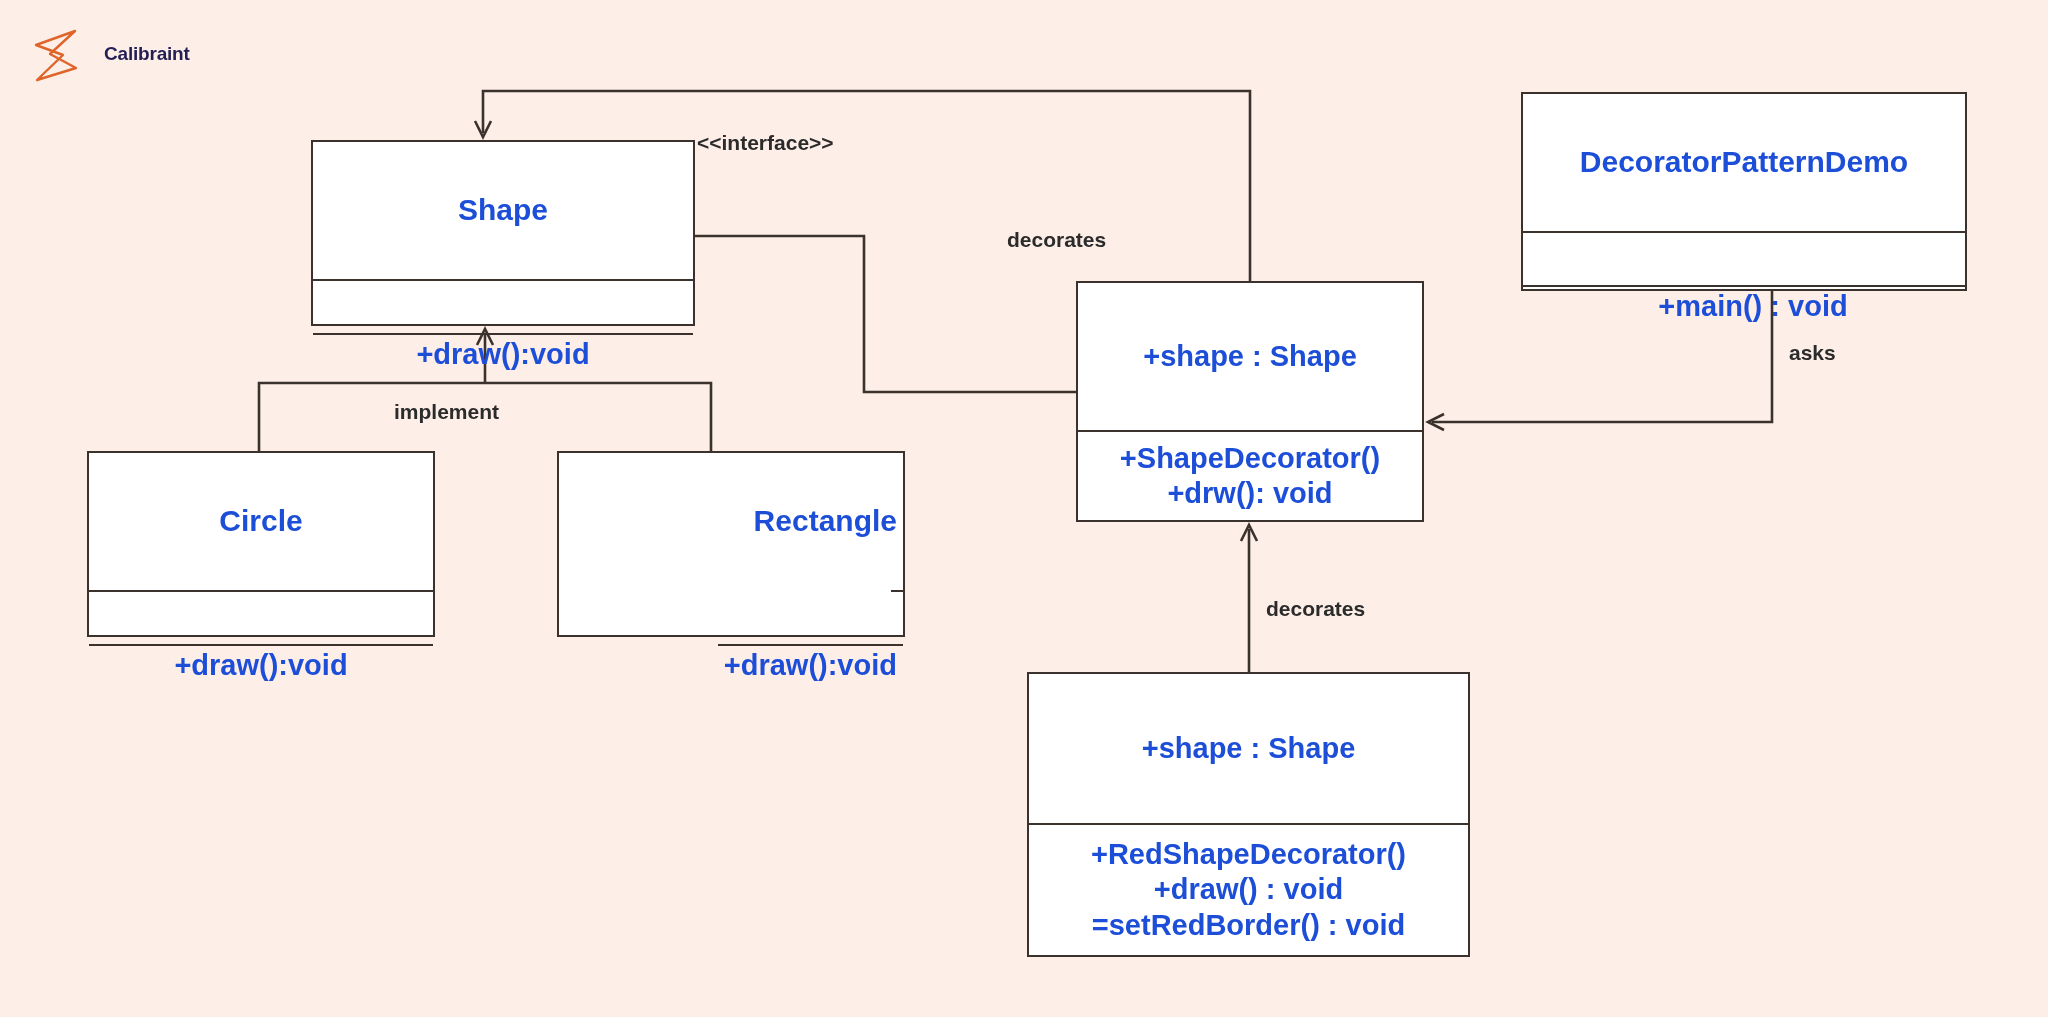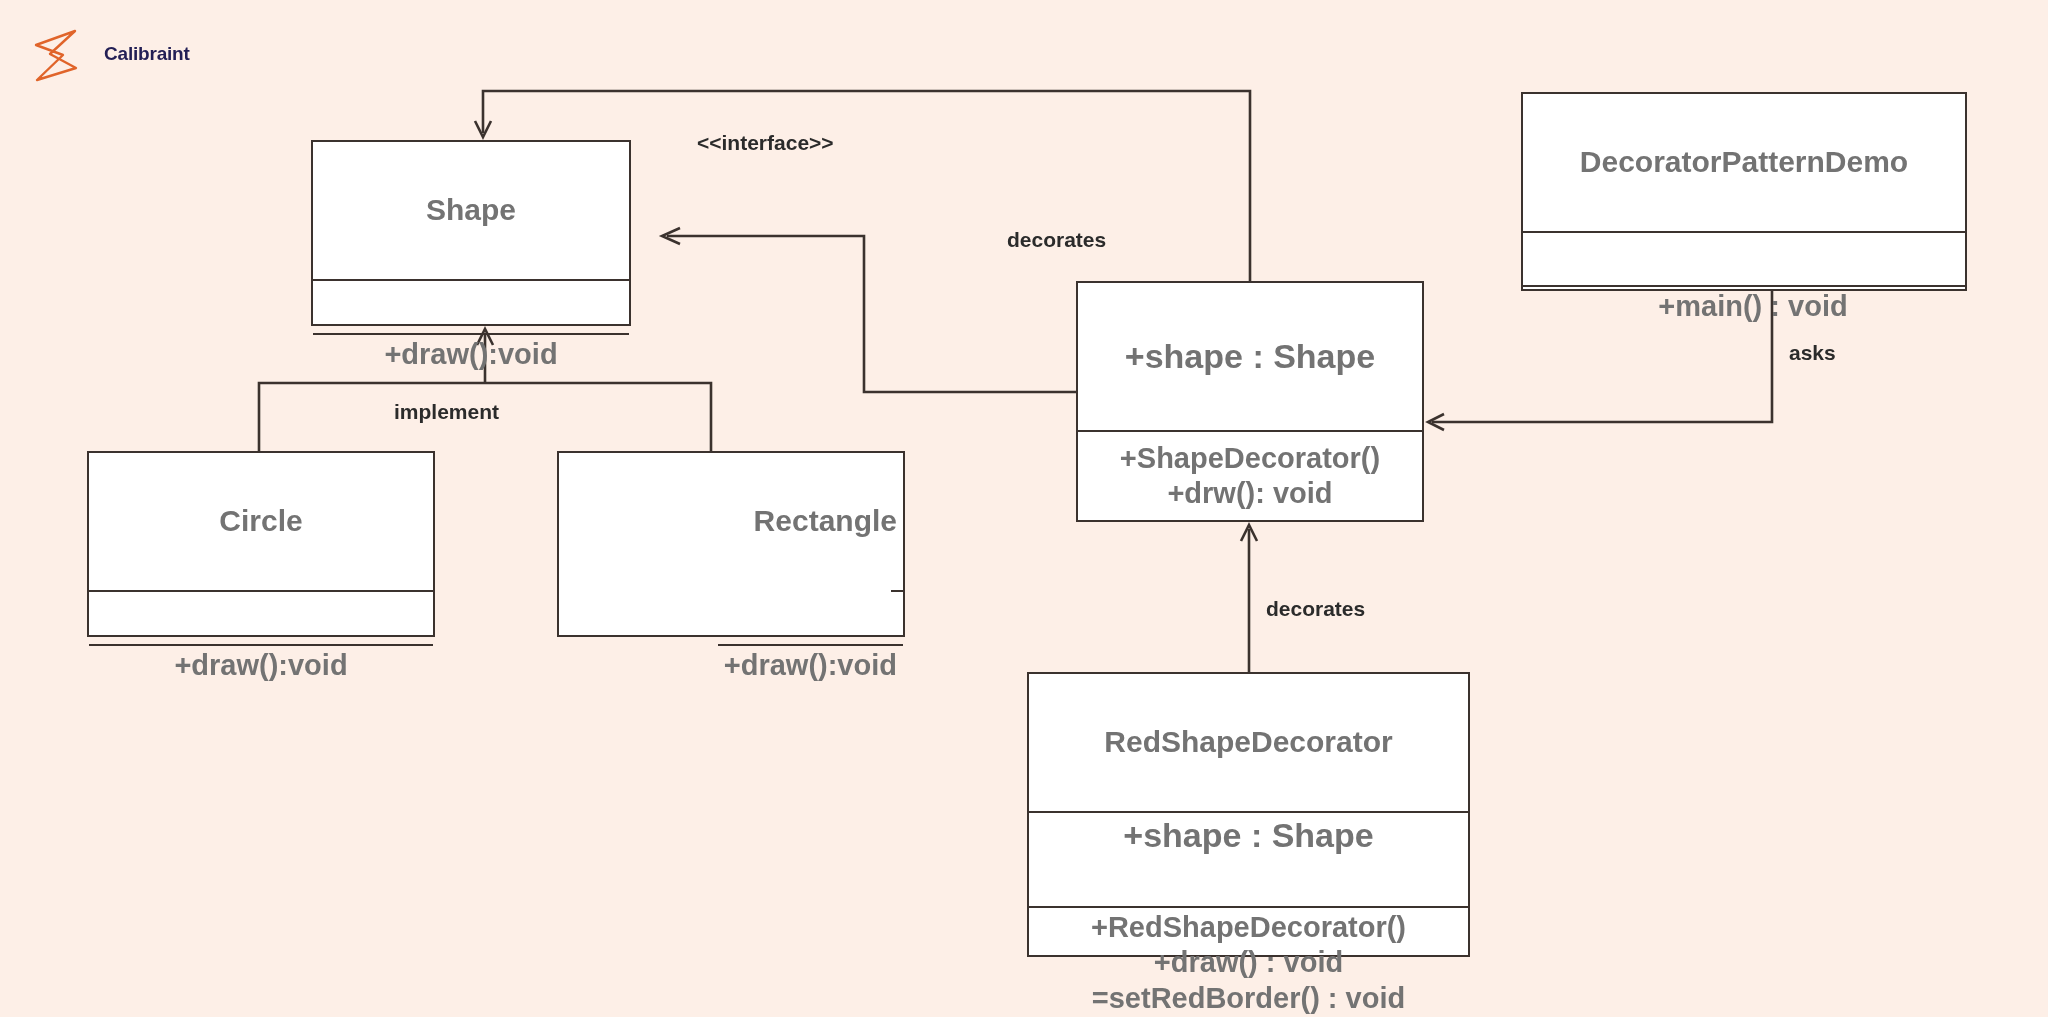--- a/index.html
+++ b/index.html
@@ -59,30 +59,30 @@
     display: flex;
     flex-direction: column;
     z-index: 3;
   }
   .uml .row {
     box-sizing: border-box;
     display: flex;
     align-items: center;
     justify-content: center;
     text-align: center;
-    color: #737373;
+    color: #1d4ed8;
     font-weight: bold;
     line-height: 1.22;
     padding: 2px 6px;
     white-space: pre-line;
     margin-top: 48px;
   }
   .uml .row + .row { border-top: 2.6px solid #3b322e; }
   .uml .title { font-size: 30px; }
-  .uml .attrs { font-size: 34px; }
+  .uml .attrs { font-size: 29px; }
   .uml .ops   { font-size: 29px; }
   .uml .empty { }
 
   
   .elabel {
     position: absolute;
     font-size: 21px;
     font-weight: bold;
     color: #2b2b2b;
     white-space: nowrap;
@@ -123,21 +123,21 @@
       <line x1="1249" y1="672" x2="1249" y2="529"></line>
       <polyline class="head" points="1241,541 1249,525 1257,541"></polyline>
     </g>
 
     <g>
       <polyline points="1772,291 1772,422 1432,422"></polyline>
       <polyline class="head" points="1444,414 1428,422 1444,430"></polyline>
     </g>
   </svg>
 
-  <div class="uml" style="left:311px; top:140px; width:320px; height:186px;">
+  <div class="uml" style="left:311px; top:140px; width:384px; height:186px;">
     <div class="row title" style="height:68px;">Shape</div>
     <div class="row attrs empty" style="height:49px;"></div>
     <div class="row ops" style="height:69px;">+draw():void</div>
   </div>
 
   <div class="uml" style="left:87px; top:451px; width:348px; height:186px;">
     <div class="row title" style="height:68px;">Circle</div>
     <div class="row attrs empty" style="height:49px;"></div>
     <div class="row ops" style="height:69px;">+draw():void</div>
   </div>
@@ -148,21 +148,20 @@
     <div class="row ops" style="height:69px;">+draw():void</div>
   </div>
 
   <div class="uml" style="left:1076px; top:281px; width:348px; height:241px;">
     <div class="row attrs" style="height:62px;">+shape : Shape</div>
     <div class="row ops" style="height:110px;">+ShapeDecorator()
 +drw(): void</div>
   </div>
 
   <div class="uml" style="left:1027px; top:672px; width:443px; height:285px;">
-    <div class="row title" style="height:68px;">RedShapeDecorator</div>
     <div class="row attrs" style="height:62px;">+shape : Shape</div>
     <div class="row ops" style="height:155px;">+RedShapeDecorator()
 +draw() : void
 =setRedBorder() : void</div>
   </div>
 
   <div class="uml" style="left:1521px; top:92px; width:446px; height:199px;">
     <div class="row title" style="height:68px;">DecoratorPatternDemo</div>
     <div class="row attrs empty" style="height:62px;"></div>
     <div class="row ops" style="height:69px;padding-left:24px;">+main() : void</div>

